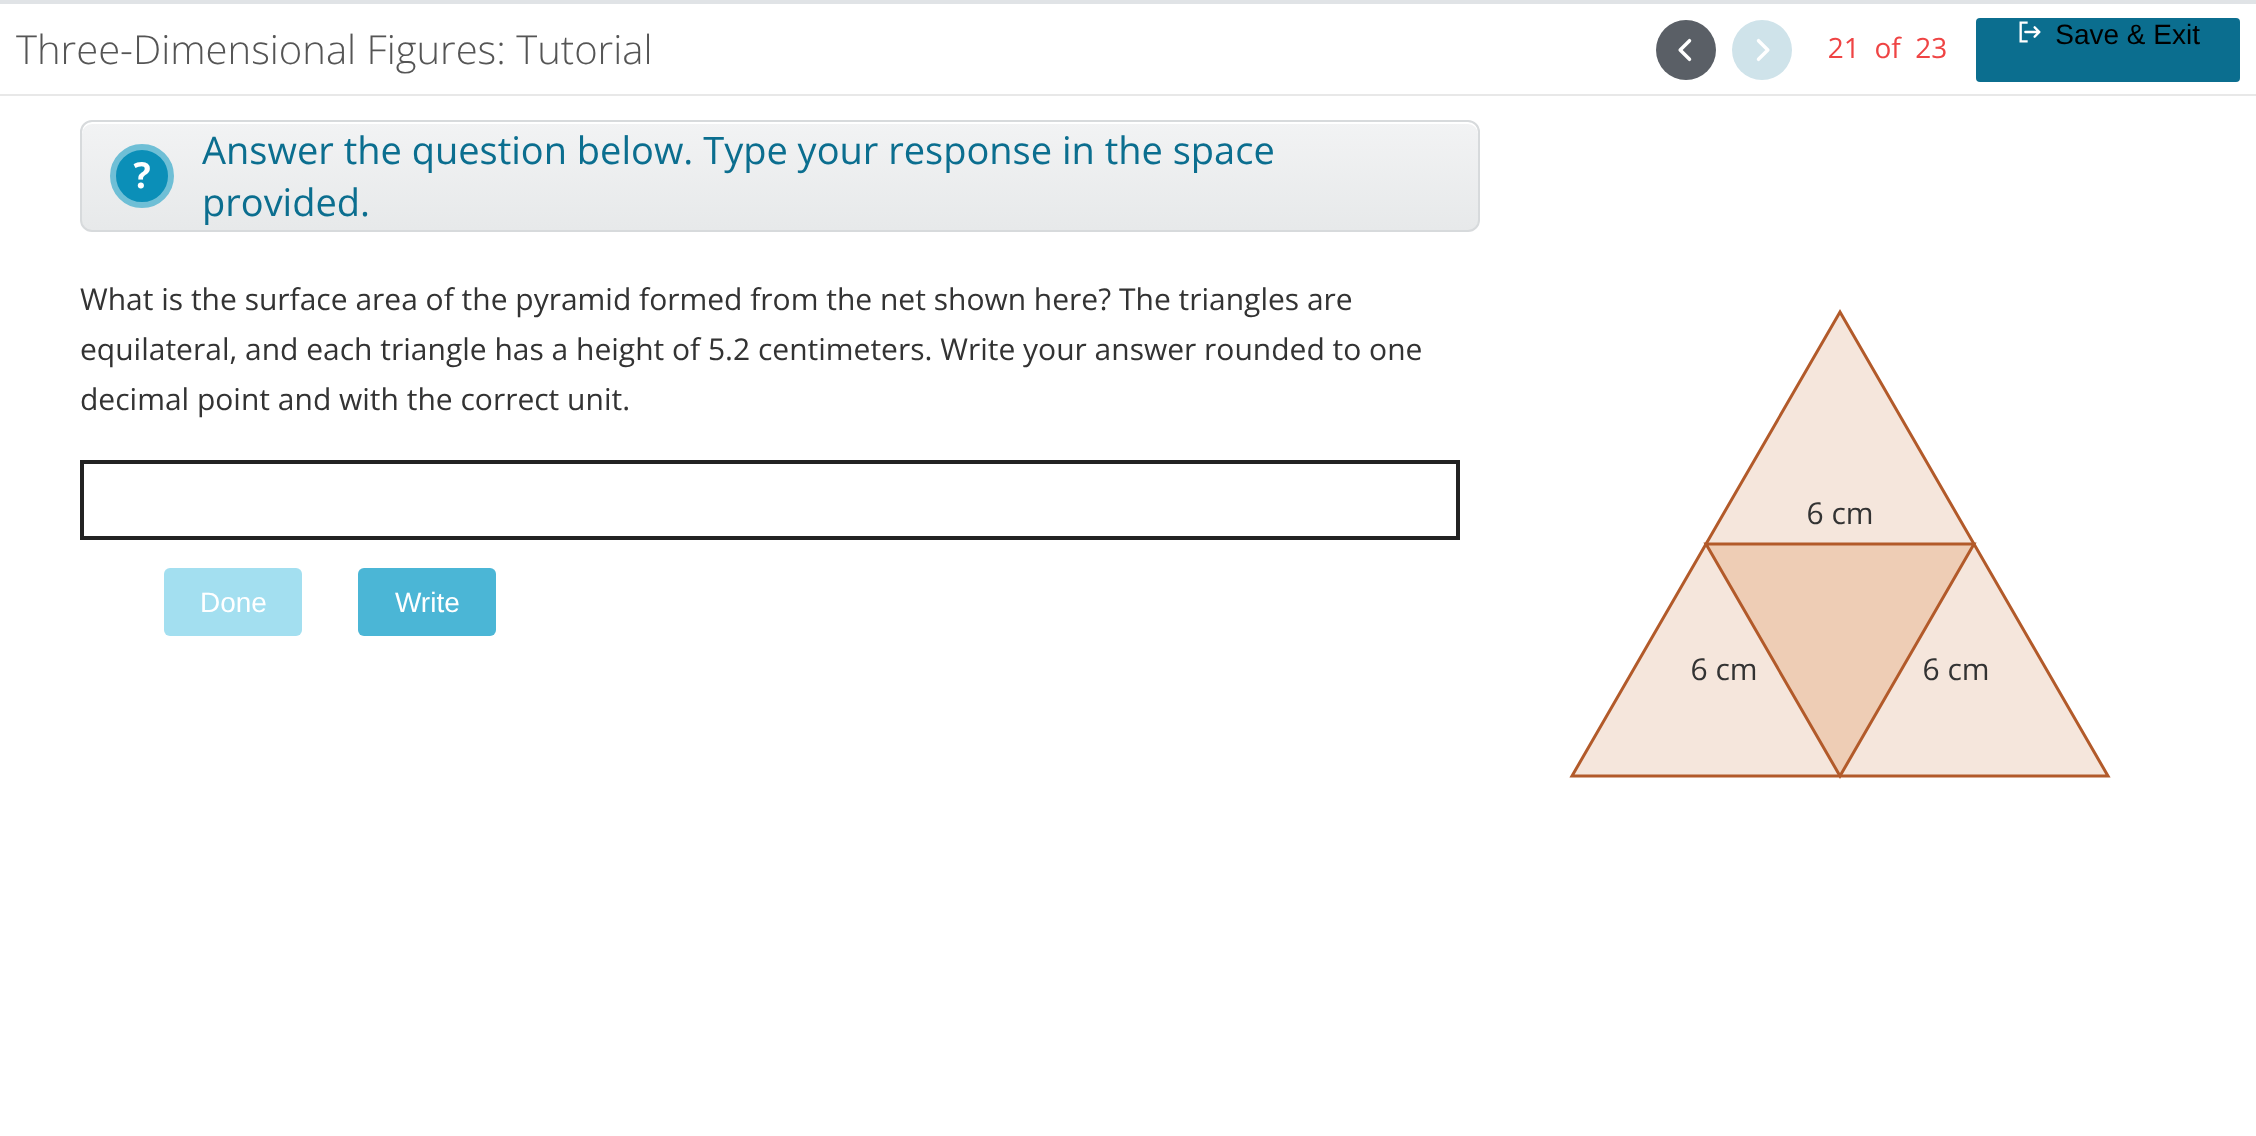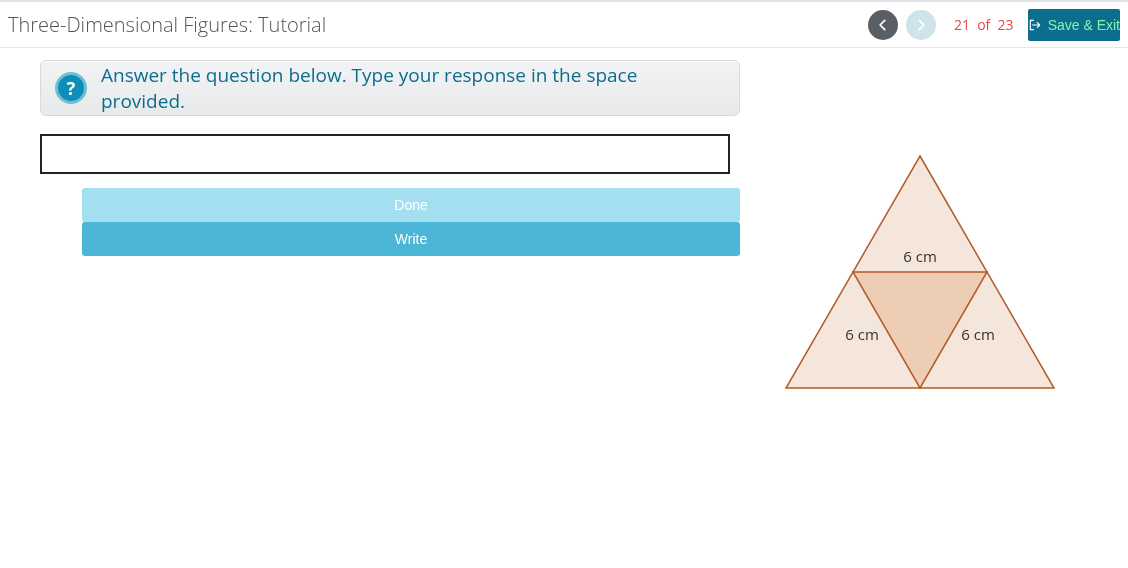--- a/index.html
+++ b/index.html
@@ -29,27 +29,27 @@
   .nav-prev { background:#5a5f66; color:#fff; }
   .nav-next { background:#cfe3ea; color:#fff; }
   .nav-btn svg { width:14px; height:14px; }
   .page-counter {
     margin: 0 14px;
     font-size:14px;
     color:#ef4444;
   }
   .save-exit {
     background:#0b6e8f;
-    color:#86efac;
+    color:#000000;
     border:none;
     height:32px;
-    padding:0 0;
+    padding:0 20px;
     font-size:14px;
     display:flex;
-    align-items:center;
+    align-items:flex-start;
     gap:6px;
     cursor:pointer;
     border-radius:2px;
   }
   .save-exit svg { width:14px; height:14px; }
 
   .content {
     display:flex;
     padding: 12px 0 0 0;
     height: calc(100% - 48px);
@@ -103,23 +103,22 @@
     border:2px solid #222;
     padding:0 8px;
     font-size:15px;
     font-family:inherit;
     outline:none;
   }
 
   .btn-row {
     margin-top:14px;
     display:flex;
-    gap:0;
+    gap:28px;
     padding-left:42px;
-    flex-direction:column;
   }
   .btn {
     border:none;
     color:#fff;
     height:34px;
     padding:0 18px;
     font-size:14px;
     border-radius:3px;
     cursor:pointer;
   }
@@ -171,20 +170,21 @@
 </div>
 
 <div class="content">
   <div class="left-col">
 
     <div class="instr-bar">
       <div class="help-circle">?</div>
       <div class="instr-text">Answer the question below. Type your response in the space provided.</div>
     </div>
 
+    <div class="question-text">What is the surface area of the pyramid formed from the net shown here? The triangles are equilateral, and each triangle has a height of 5.2 centimeters. Write your answer rounded to one decimal point and with the correct unit.</div>
 
     <input type="text" class="answer-input" value="" style="">
 
     <div class="btn-row">
       <button class="btn btn-done">Done</button>
       <button class="btn btn-clear">Write</button>
     </div>
   </div>
 
   <div class="right-col">

